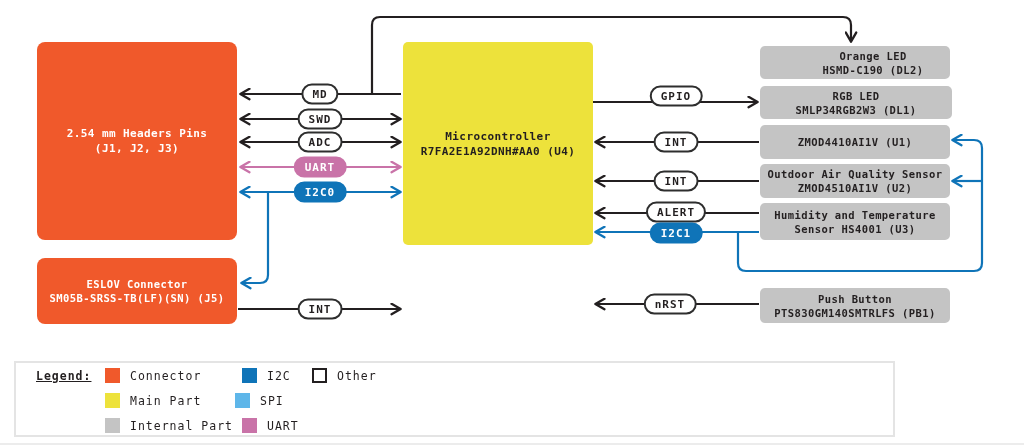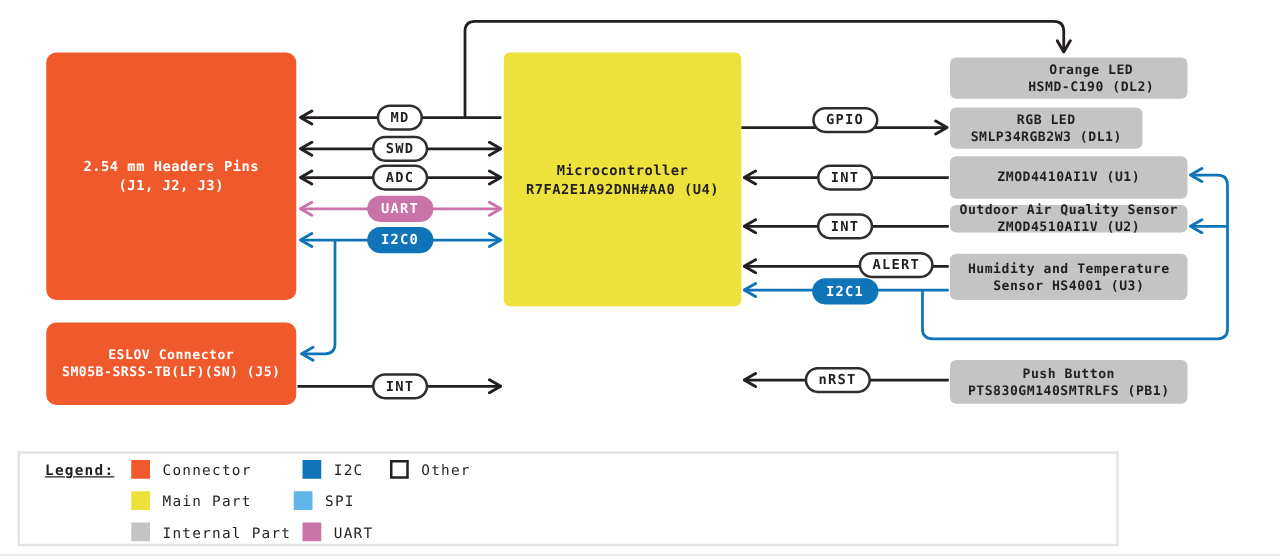--- a/index.html
+++ b/index.html
@@ -98,30 +98,30 @@
   <div class="box" style="left: 403px; top: 42px; width: 190px; height: 203px; background-color: rgb(237, 226, 59);">
     <div>Microcontroller</div>
     <div>R7FA2E1A92DNH#AA0 (U4)</div>
   </div>
 
   <div class="box small" style="left: 760px; top: 46px; width: 190px; height: 33px; background-color: rgb(196, 196, 196); padding-left: 36px;">
     <div>Orange LED</div>
     <div>HSMD-C190 (DL2)</div>
   </div>
 
-  <div class="box small" style="left: 760px; top: 86px; width: 154px; height: 33px; background-color: rgb(196, 196, 196);">
+  <div class="box small" style="left: 760px; top: 86px; width: 192px; height: 33px; background-color: rgb(196, 196, 196);">
     <div>RGB LED</div>
     <div>SMLP34RGB2W3 (DL1)</div>
   </div>
 
   <div class="box small" style="left: 760px; top: 125px; width: 190px; height: 34px; background-color: rgb(196, 196, 196);">
     <div>ZMOD4410AI1V (U1)</div>
   </div>
 
-  <div class="box small" style="left: 760px; top: 164px; width: 190px; height: 22px; background-color: rgb(196, 196, 196);">
+  <div class="box small" style="left: 760px; top: 164px; width: 190px; height: 34px; background-color: rgb(196, 196, 196);">
     <div>Outdoor Air Quality Sensor</div>
     <div>ZMOD4510AI1V (U2)</div>
   </div>
 
   <div class="box small" style="left: 760px; top: 203px; width: 190px; height: 37px; background-color: rgb(196, 196, 196);">
     <div>Humidity and Temperature</div>
     <div>Sensor HS4001 (U3)</div>
   </div>
 
   <div class="box small" style="left: 760px; top: 288px; width: 190px; height: 35px; background-color: rgb(196, 196, 196);">
@@ -132,21 +132,21 @@
   <div class="pill" style="left:320px; top:94px;">MD</div>
   <div class="pill" style="left:320px; top:119px;">SWD</div>
   <div class="pill" style="left:320px; top:142px;">ADC</div>
   <div class="pill filled" style="left: 320px; top: 167px; background-color: rgb(201, 115, 168); border-color: rgb(201, 115, 168);">UART</div>
   <div class="pill filled" style="left: 320px; top: 192px; background-color: rgb(15, 116, 184); border-color: rgb(15, 116, 184);">I2C0</div>
   <div class="pill" style="left:320px; top:309px;">INT</div>
 
   <div class="pill" style="left:676px; top:96px;">GPIO</div>
   <div class="pill" style="left:676px; top:142px;">INT</div>
   <div class="pill" style="left:676px; top:181px;">INT</div>
-  <div class="pill" style="left:676px; top:212px;margin-left:41px;">ALERT</div>
+  <div class="pill" style="left:676px; top:212px;">ALERT</div>
   <div class="pill filled" style="left: 676px; top: 233px; background-color: rgb(15, 116, 184); border-color: rgb(15, 116, 184);">I2C1</div>
   <div class="pill" style="left:670px; top:304px;">nRST</div>
 
   <div class="legend">
     <div class="legend-title">Legend:</div>
 
     <div class="legend-item" style="left:89px; top:5px;">
       <span class="swatch" style="background-color: rgb(240, 89, 43);"></span>
       <span>Connector</span>
     </div>

